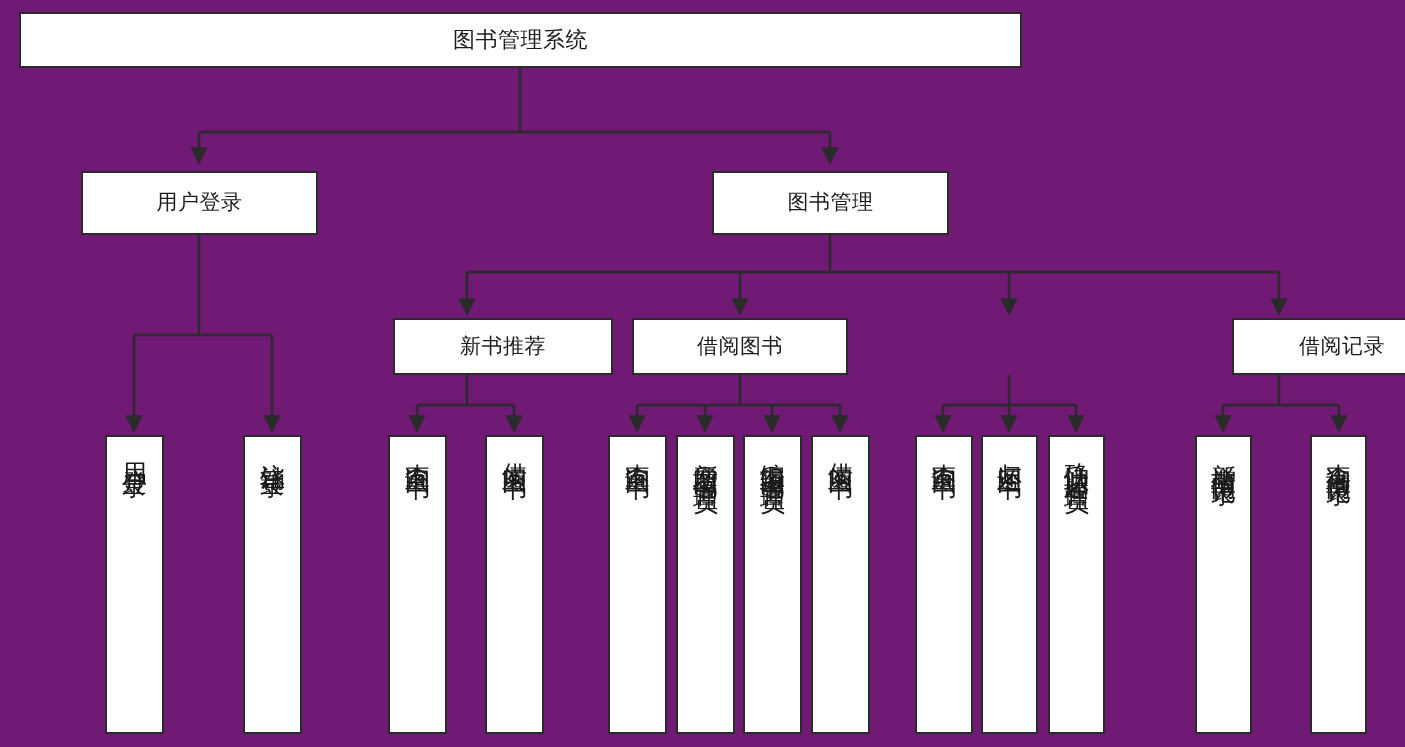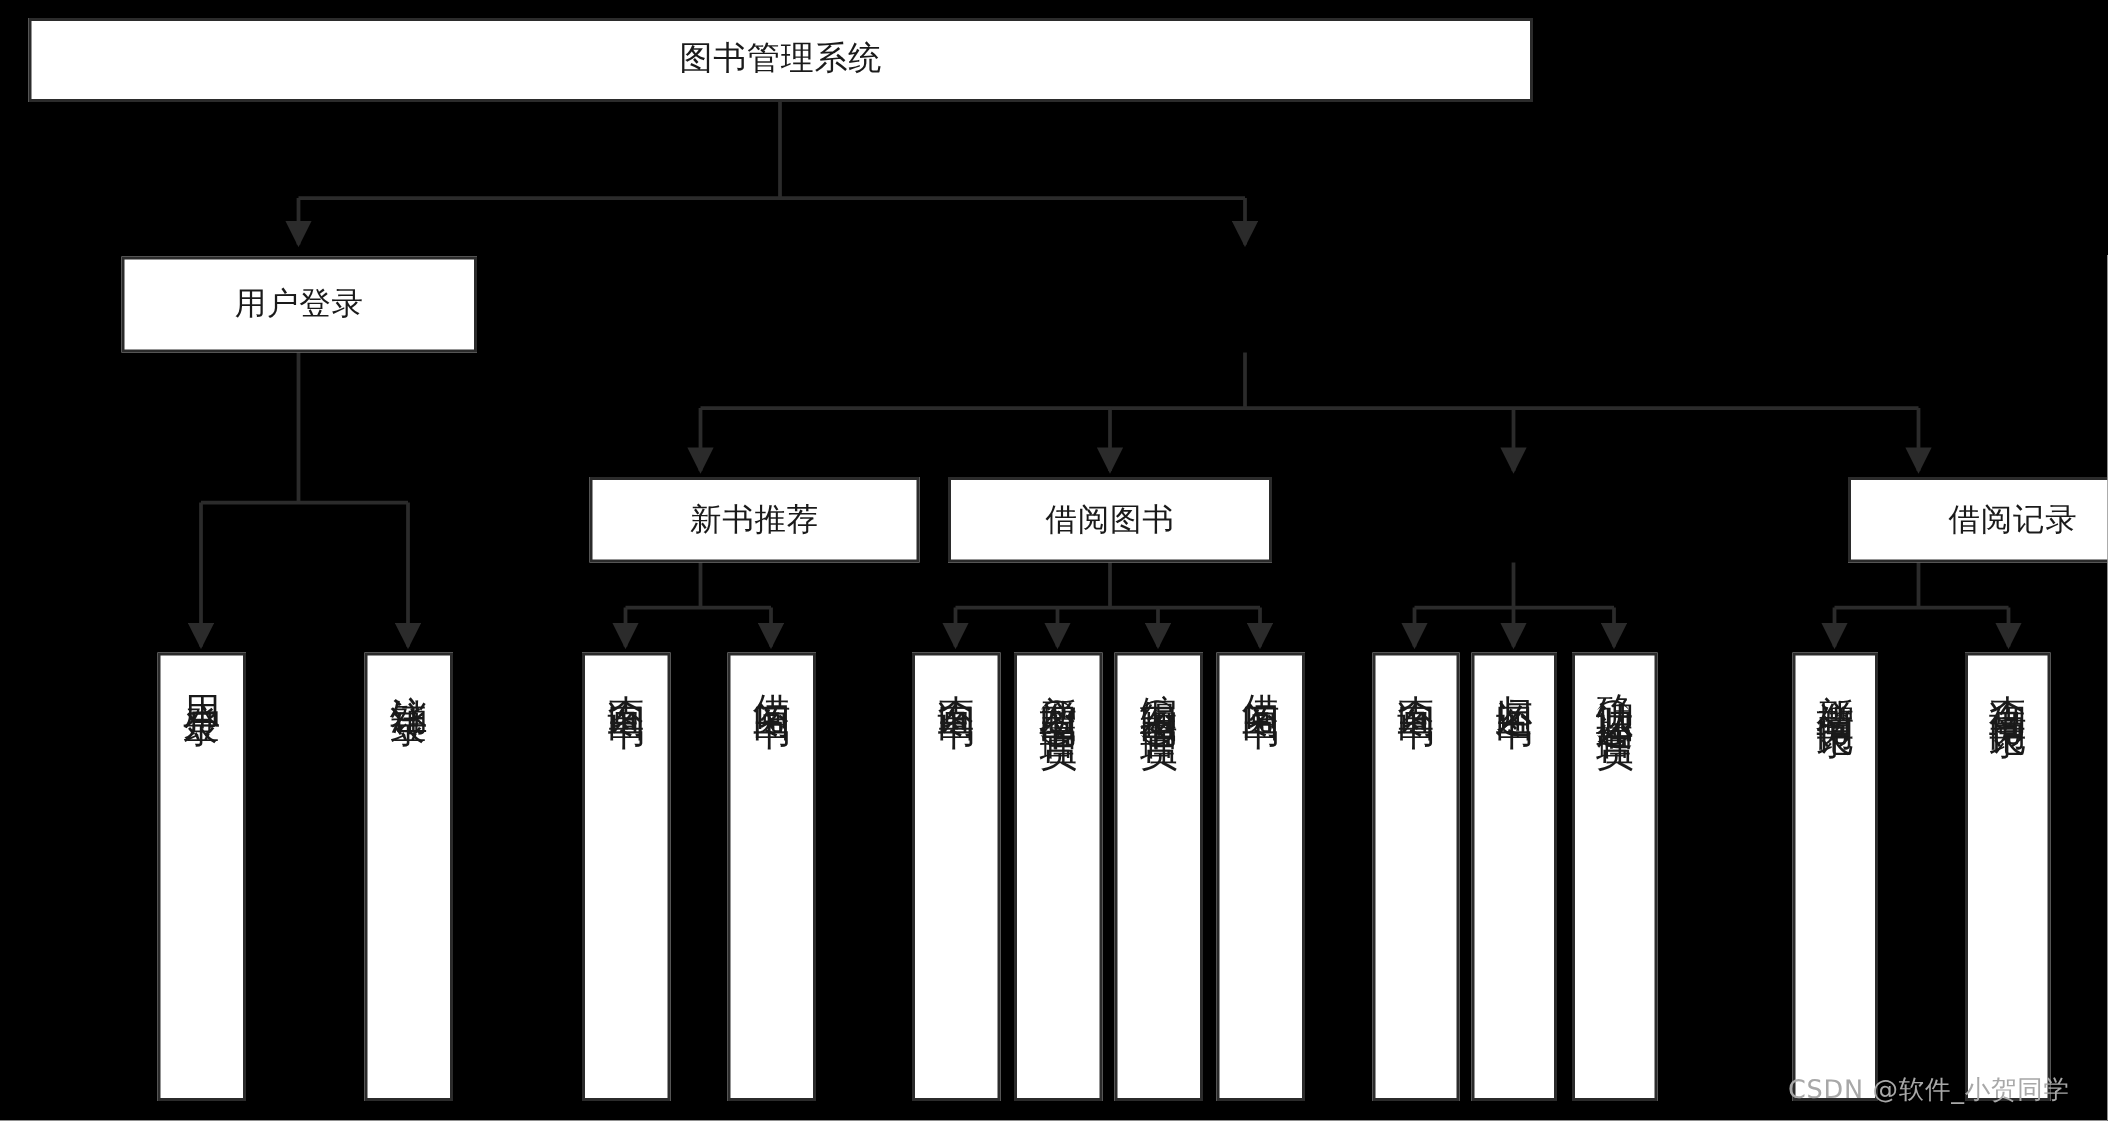--- a/index.html
+++ b/index.html
@@ -8,21 +8,21 @@
     padding: 0;
     background: #ffffff;
   }
   body {
     font-family: "DejaVu Sans", "Liberation Sans", sans-serif;
   }
   #canvas {
     position: relative;
     width: 1405px;
     height: 747px;
-    background: #000000;
+    background: #701a75;
     overflow: hidden;
   }
   #wires {
     position: absolute;
     left: 0;
     top: 0;
     width: 1405px;
     height: 747px;
   }
   .node {
@@ -127,20 +127,23 @@
     </g>
   </svg>
 
   <div class="node h-node root" style="left:19px; top:12px; width:1003px; height:56px;">
     <span class="node-label">图书管理系统</span>
   </div>
 
   <div class="node h-node" style="left:81px; top:171px; width:237px; height:64px;">
     <span class="node-label">用户登录</span>
   </div>
+  <div class="node h-node" style="left:712px; top:171px; width:237px; height:64px;">
+    <span class="node-label">图书管理</span>
+  </div>
 
   <div class="node h-node" style="left:358px; top:318px; width:220px; height:57px;margin-left:35px;">
     <span class="node-label">新书推荐</span>
   </div>
   <div class="node h-node" style="left:632px; top:318px; width:216px; height:57px;">
     <span class="node-label">借阅图书</span>
   </div>
   <div class="node h-node" style="left:1232px; top:318px; width:220px; height:57px;">
     <span class="node-label">借阅记录</span>
   </div>
@@ -182,15 +185,14 @@
     <span class="node-label">确认归还（管理员）</span>
   </div>
 
   <div class="node v-node" style="left:1195px; top:435px; width:57px; height:299px;">
     <span class="node-label">新增借阅记录</span>
   </div>
   <div class="node v-node" style="left:1310px; top:435px; width:57px; height:299px;">
     <span class="node-label">查询借阅记录</span>
   </div>
 
-  <div class="watermark" style="left:1192px; top:715px;">CSDN @软件_小贺同学</div>
 
 </div>
 
 </body></html>

